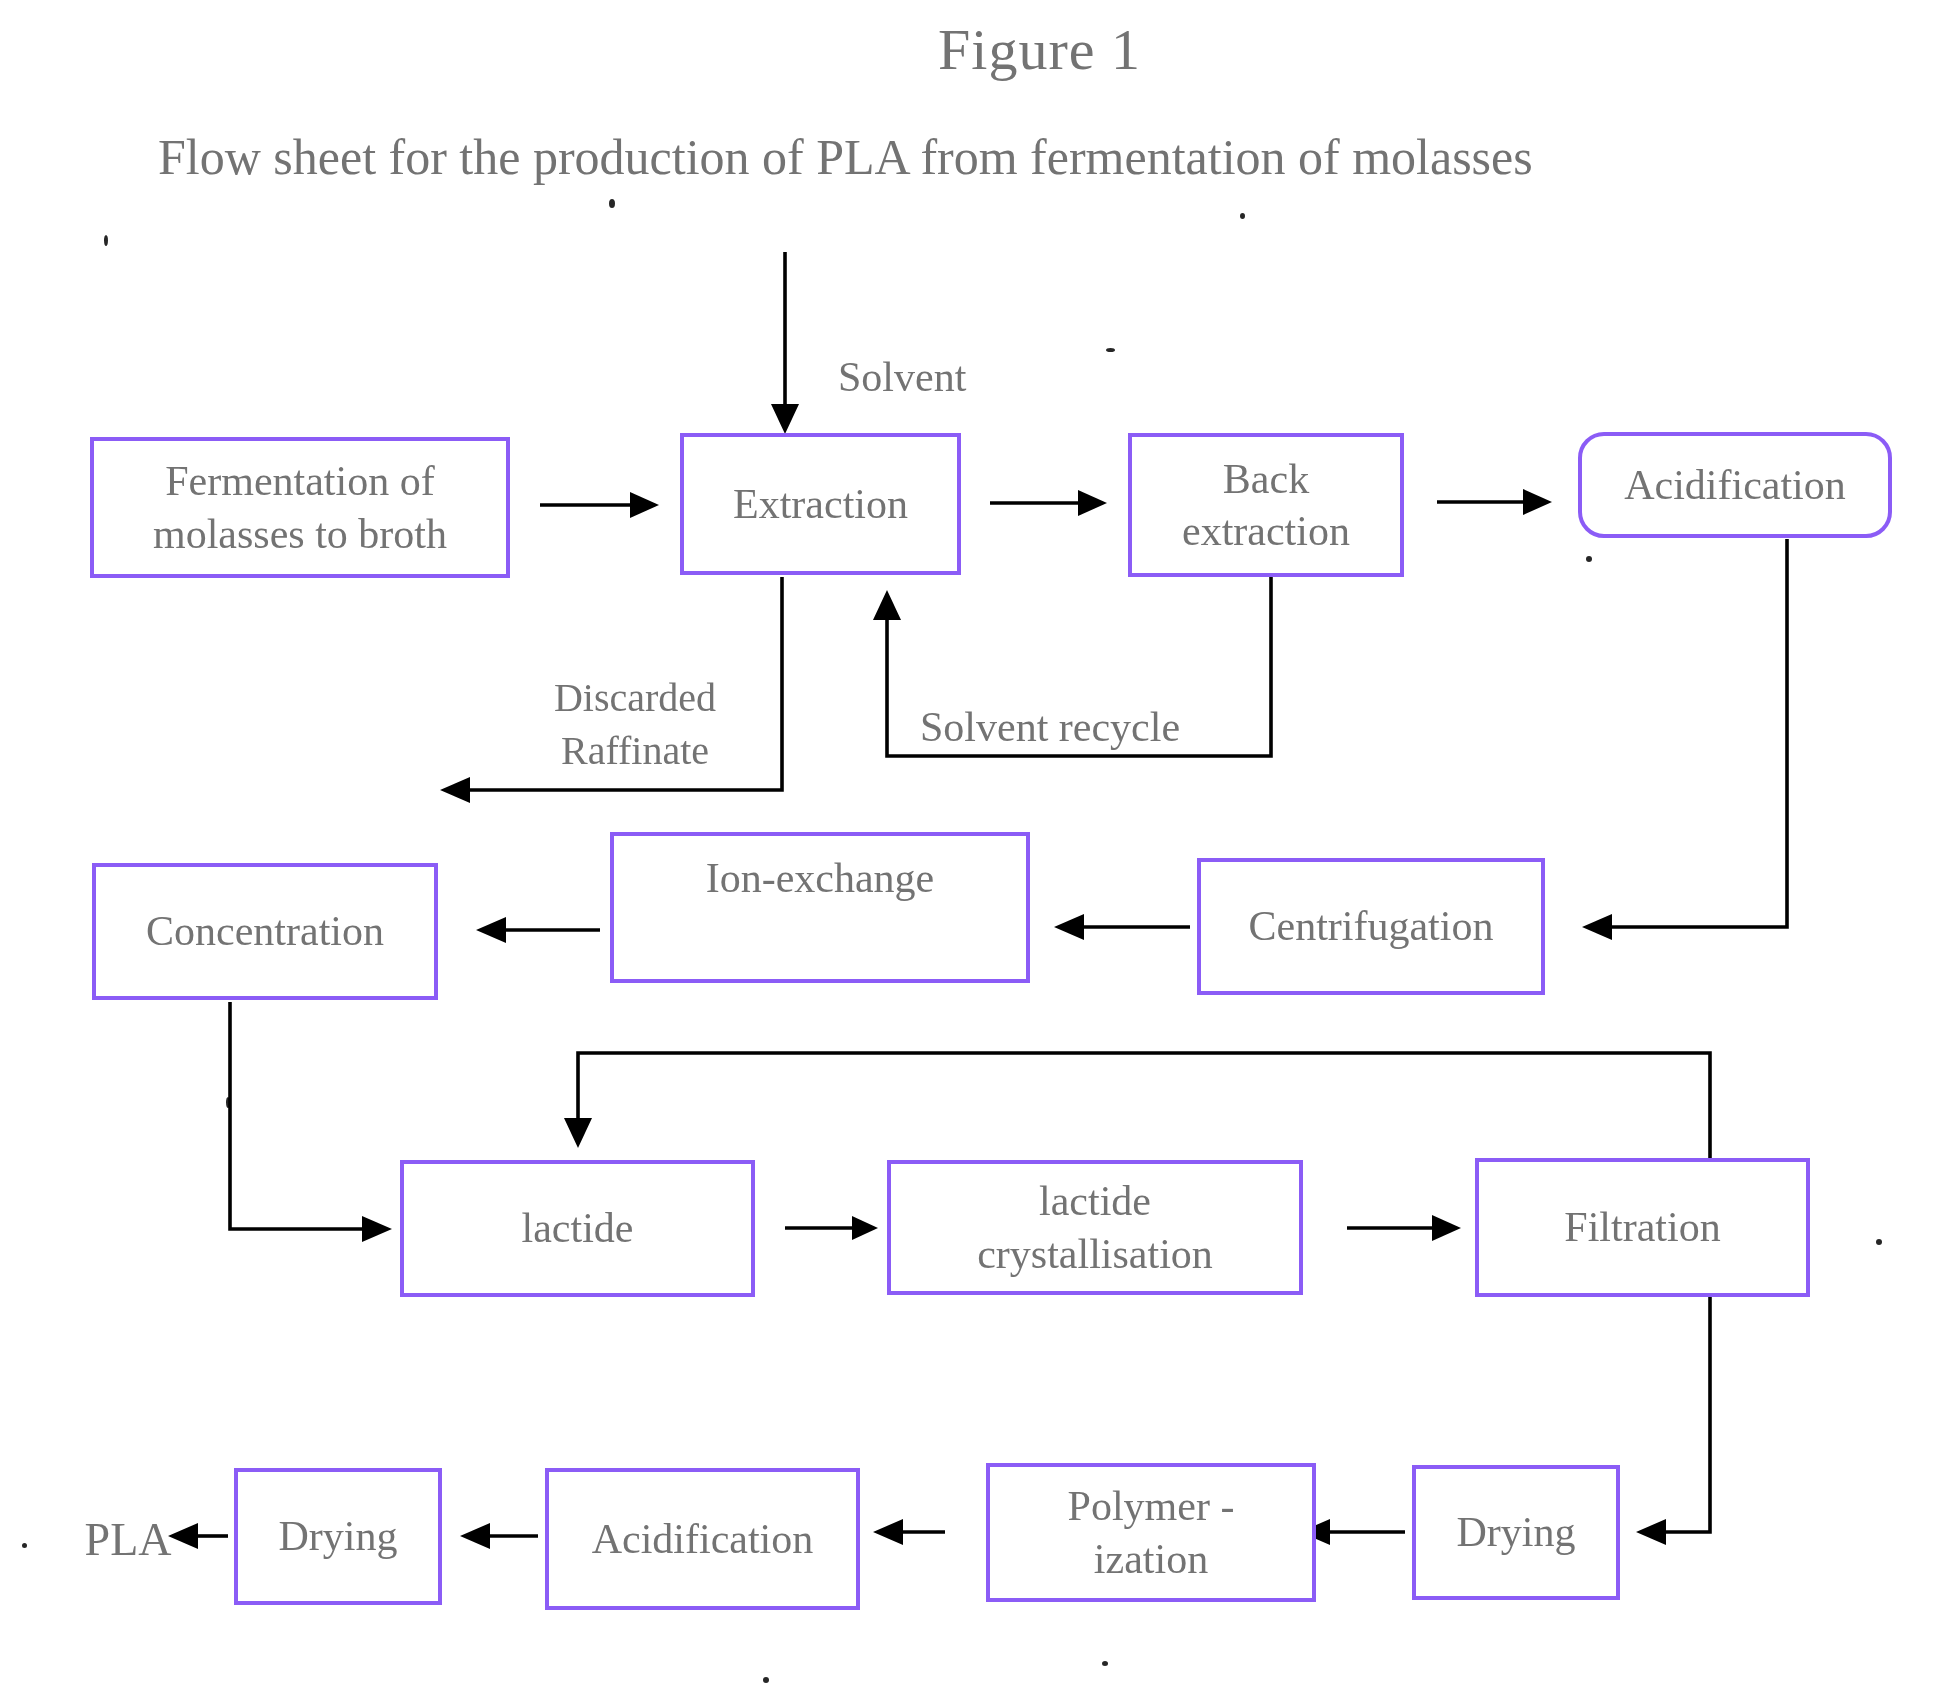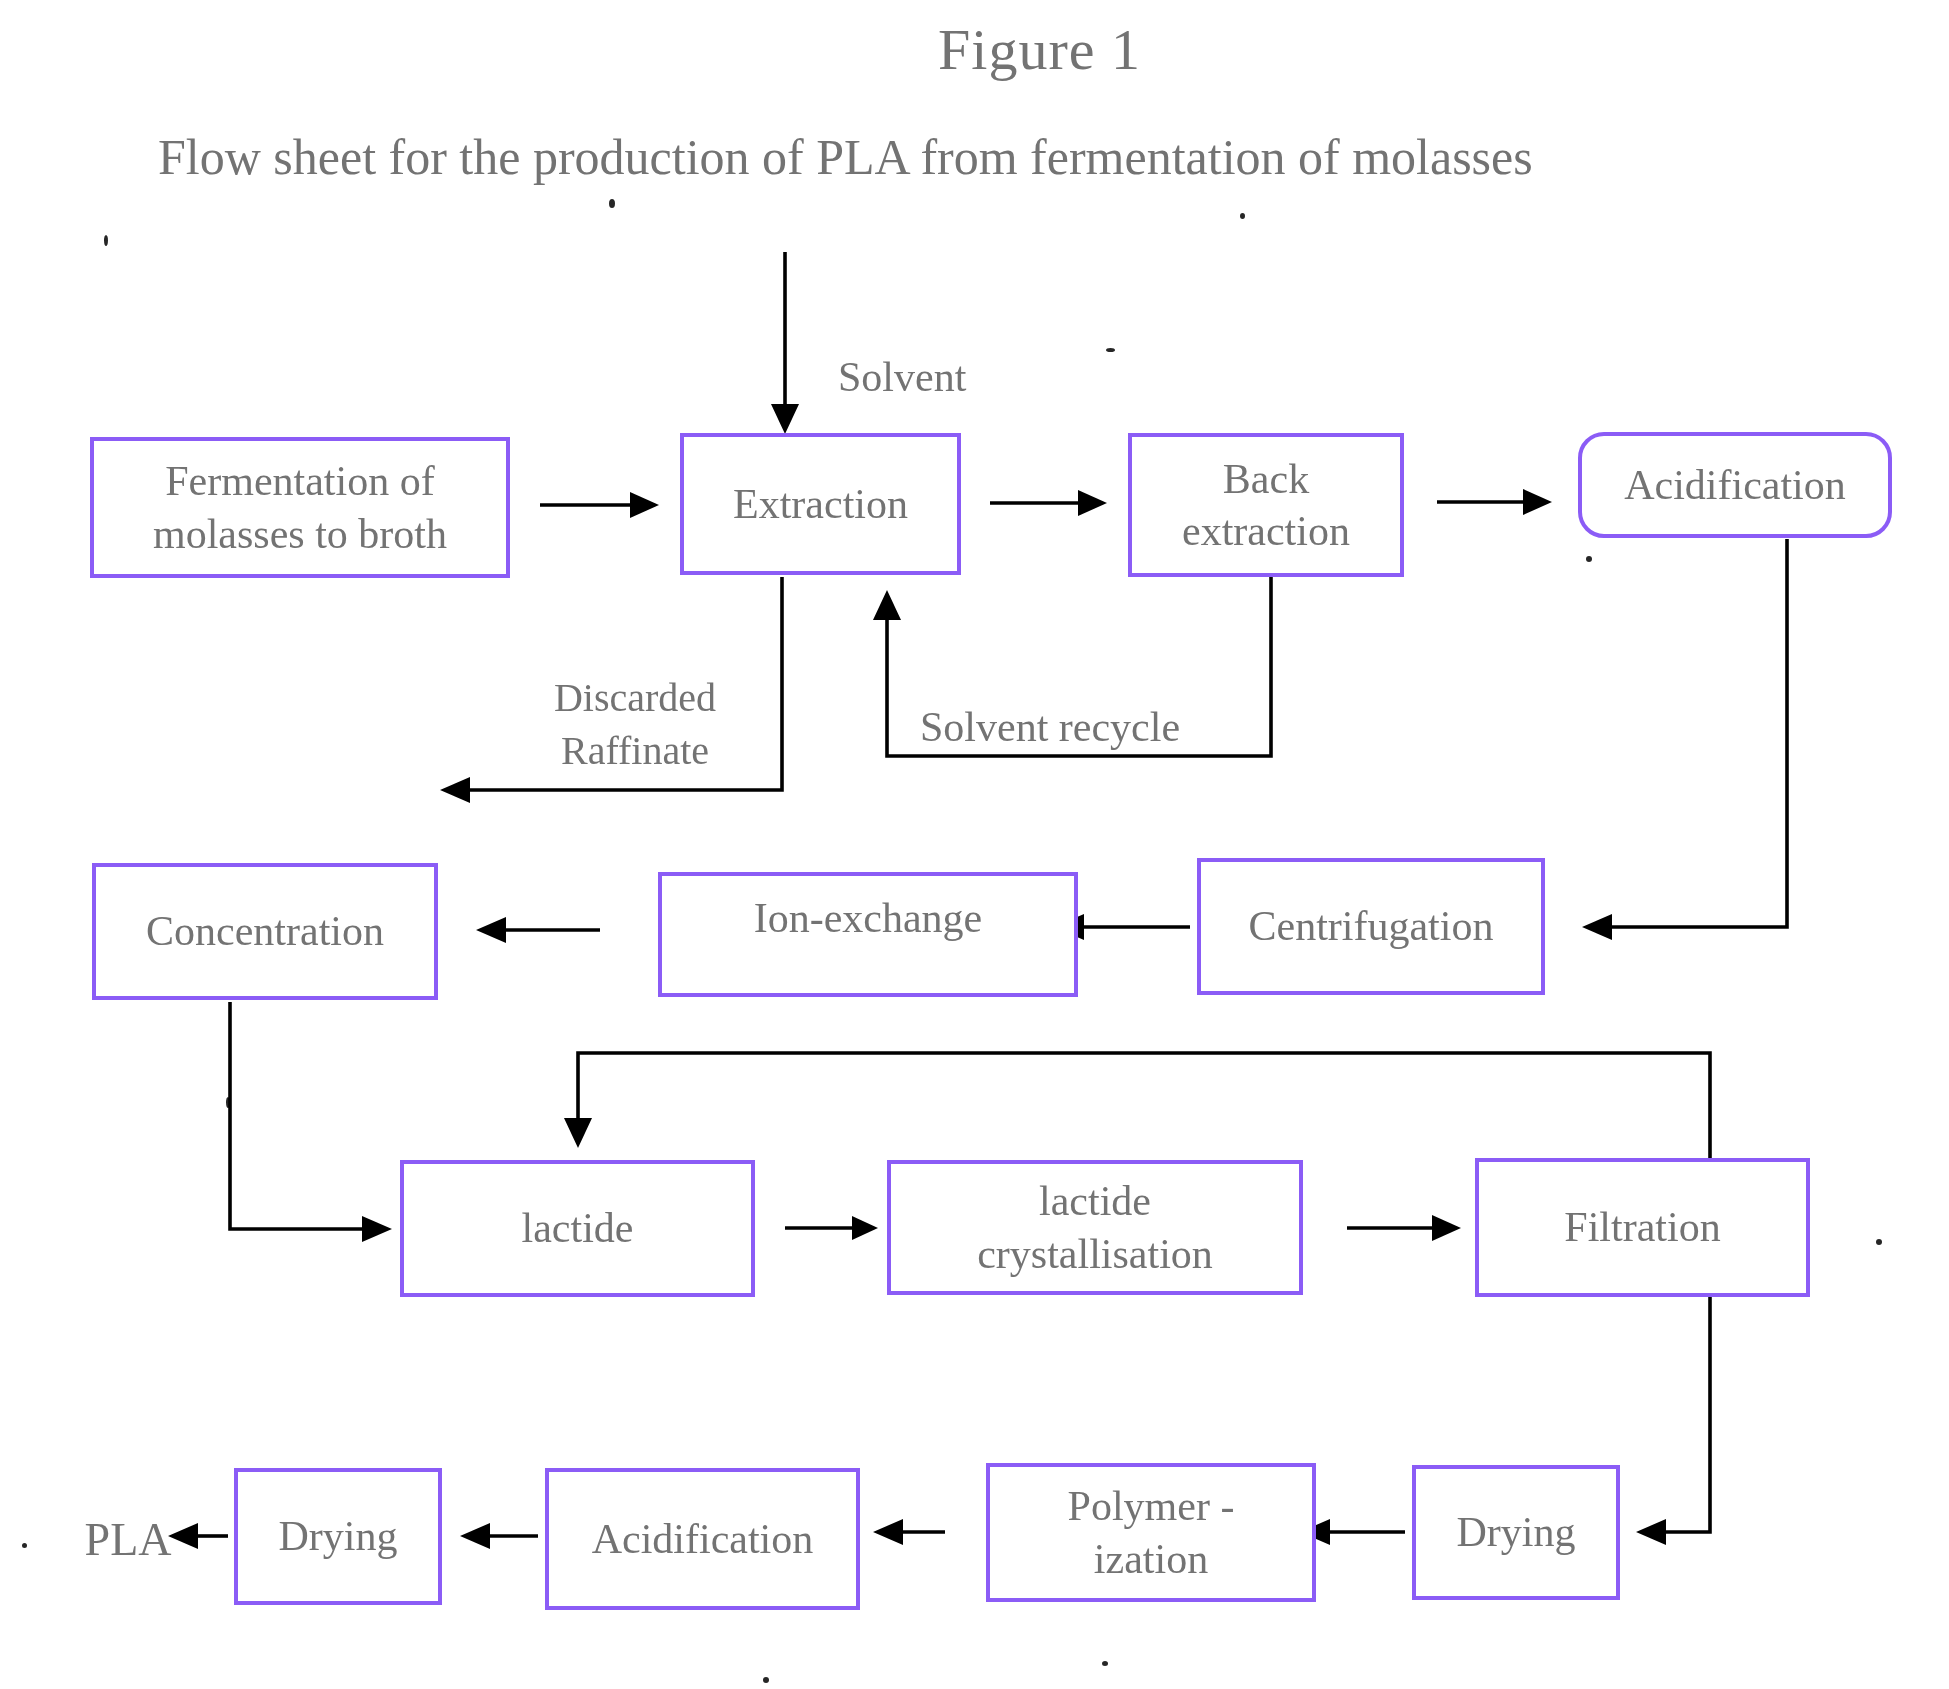--- a/index.html
+++ b/index.html
@@ -146,21 +146,21 @@
     <span class="node-label">Back
 extraction</span>
   </div>
   <div class="node" style="left:1578px;top:432px;width:314px;height:106px;border-radius:26px;">
     <span class="node-label">Acidification</span>
   </div>
 
   <div class="node" style="left:92px;top:863px;width:346px;height:137px;">
     <span class="node-label">Concentration</span>
   </div>
-  <div class="node node--top" style="left:610px;top:872px;width:420px;height:125px;margin-left:48px;">
+  <div class="node node--top" style="left:610px;top:832px;width:420px;height:151px;">
     <span class="node-label">Ion-exchange</span>
   </div>
   <div class="node" style="left:1197px;top:858px;width:348px;height:137px;">
     <span class="node-label">Centrifugation</span>
   </div>
 
   <div class="node" style="left:400px;top:1160px;width:355px;height:137px;">
     <span class="node-label">lactide</span>
   </div>
   <div class="node" style="left:887px;top:1160px;width:416px;height:135px;">

